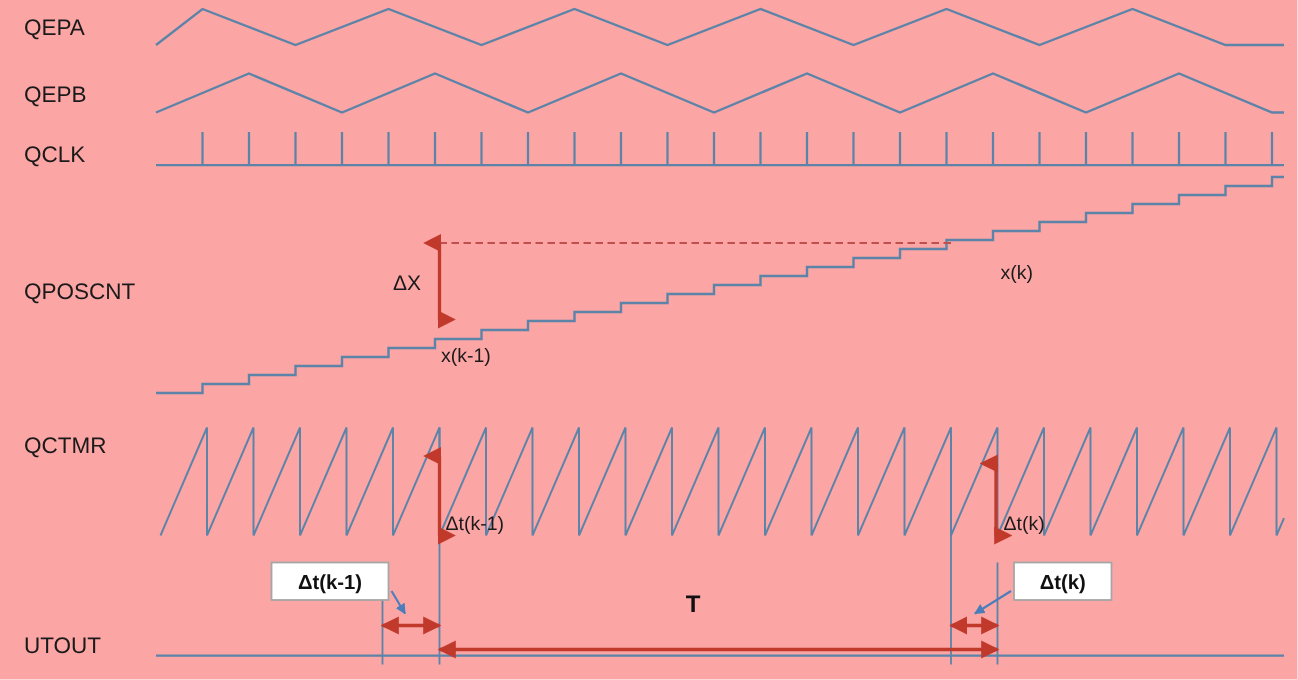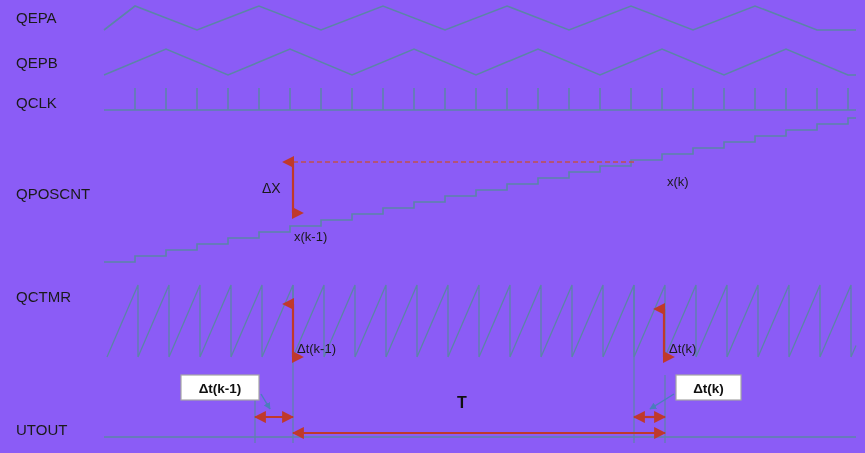--- a/index.html
+++ b/index.html
@@ -8,21 +8,21 @@
     padding: 0;
     background: #ffffff;
   }
   body {
     font-family: "Liberation Sans", sans-serif;
   }
   #diagram-root {
     position: relative;
     width: 865px;
     height: 453px;
-    background: #8b5cf6;
+    background: #fca5a5;
     overflow: hidden;
   }
   #diagram-svg {
     position: absolute;
     left: 0;
     top: 0;
     width: 865px;
     height: 453px;
     display: block;
   }

